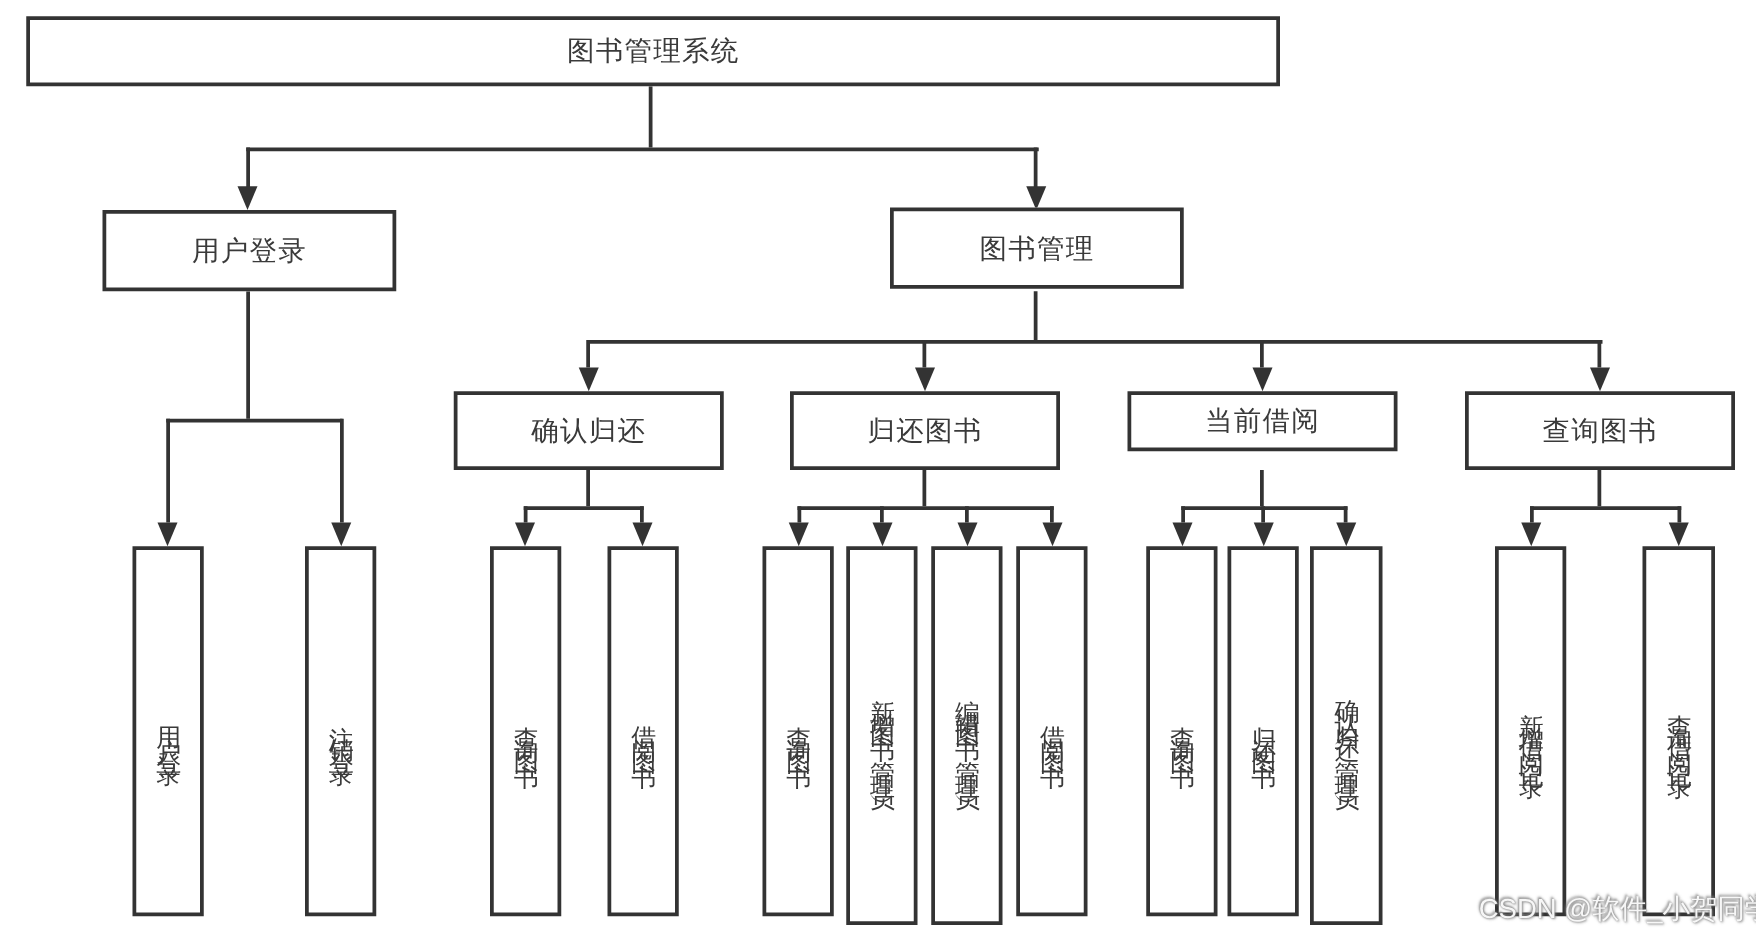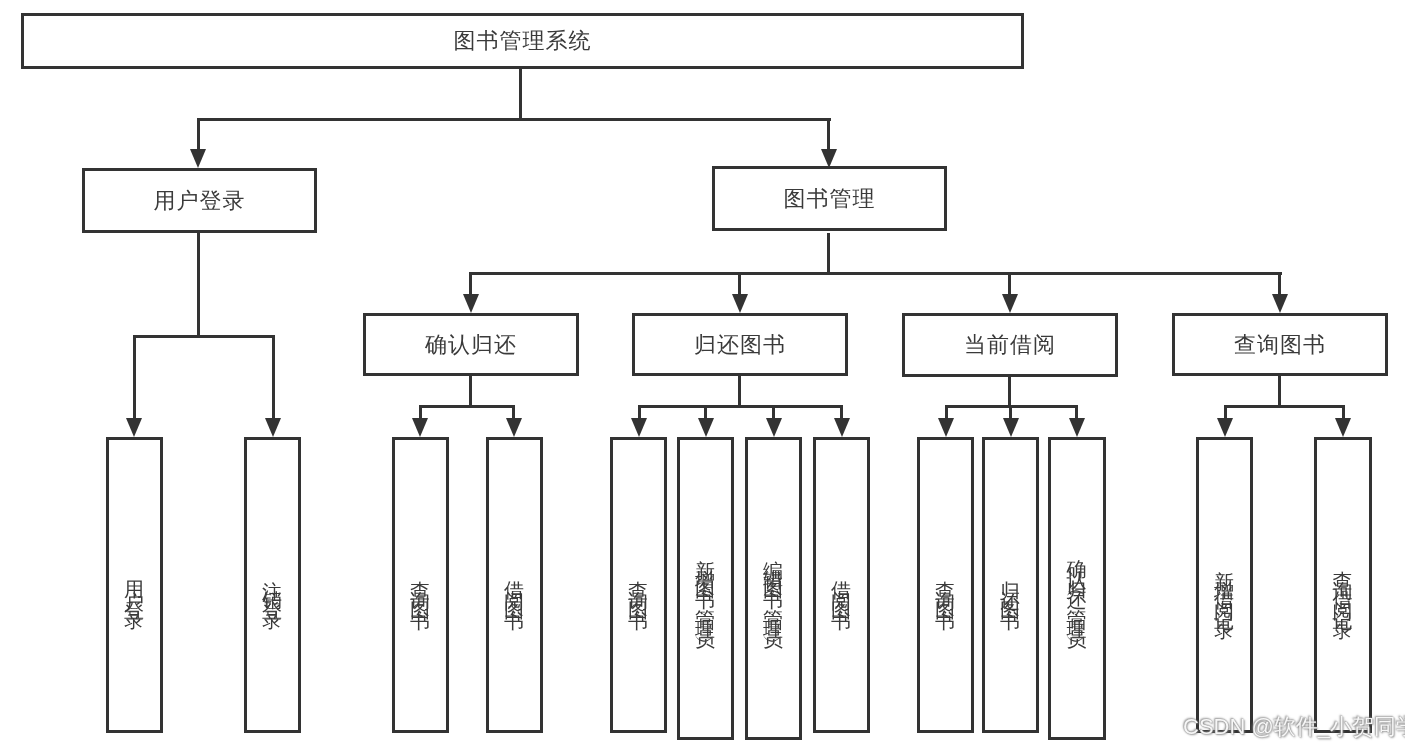--- a/index.html
+++ b/index.html
@@ -92,21 +92,21 @@
   <div class="arrow" style="left:1002px;top:294px;"></div>
   <div class="vline" style="left:1278px;top:272px;height:22px;"></div>
   <div class="arrow" style="left:1272px;top:294px;"></div>
 
   <div class="box" style="left:363px;top:313px;width:216px;height:63px;">
     <span>确认归还</span>
   </div>
   <div class="box" style="left:632px;top:313px;width:216px;height:63px;">
     <span>归还图书</span>
   </div>
-  <div class="box" style="left:902px;top:313px;width:216px;height:64px;">
+  <div class="box" style="left:902px;top:313px;width:216px;height:48px;">
     <span>当前借阅</span>
   </div>
   <div class="box" style="left:1172px;top:313px;width:216px;height:63px;">
     <span>查询图书</span>
   </div>
 
   <div class="vline" style="left:469px;top:376px;height:29px;"></div>
   <div class="hline" style="left:419px;top:405px;width:96px;"></div>
   <div class="vline" style="left:419px;top:405px;height:13px;"></div>
   <div class="arrow" style="left:412px;top:418px;"></div>

